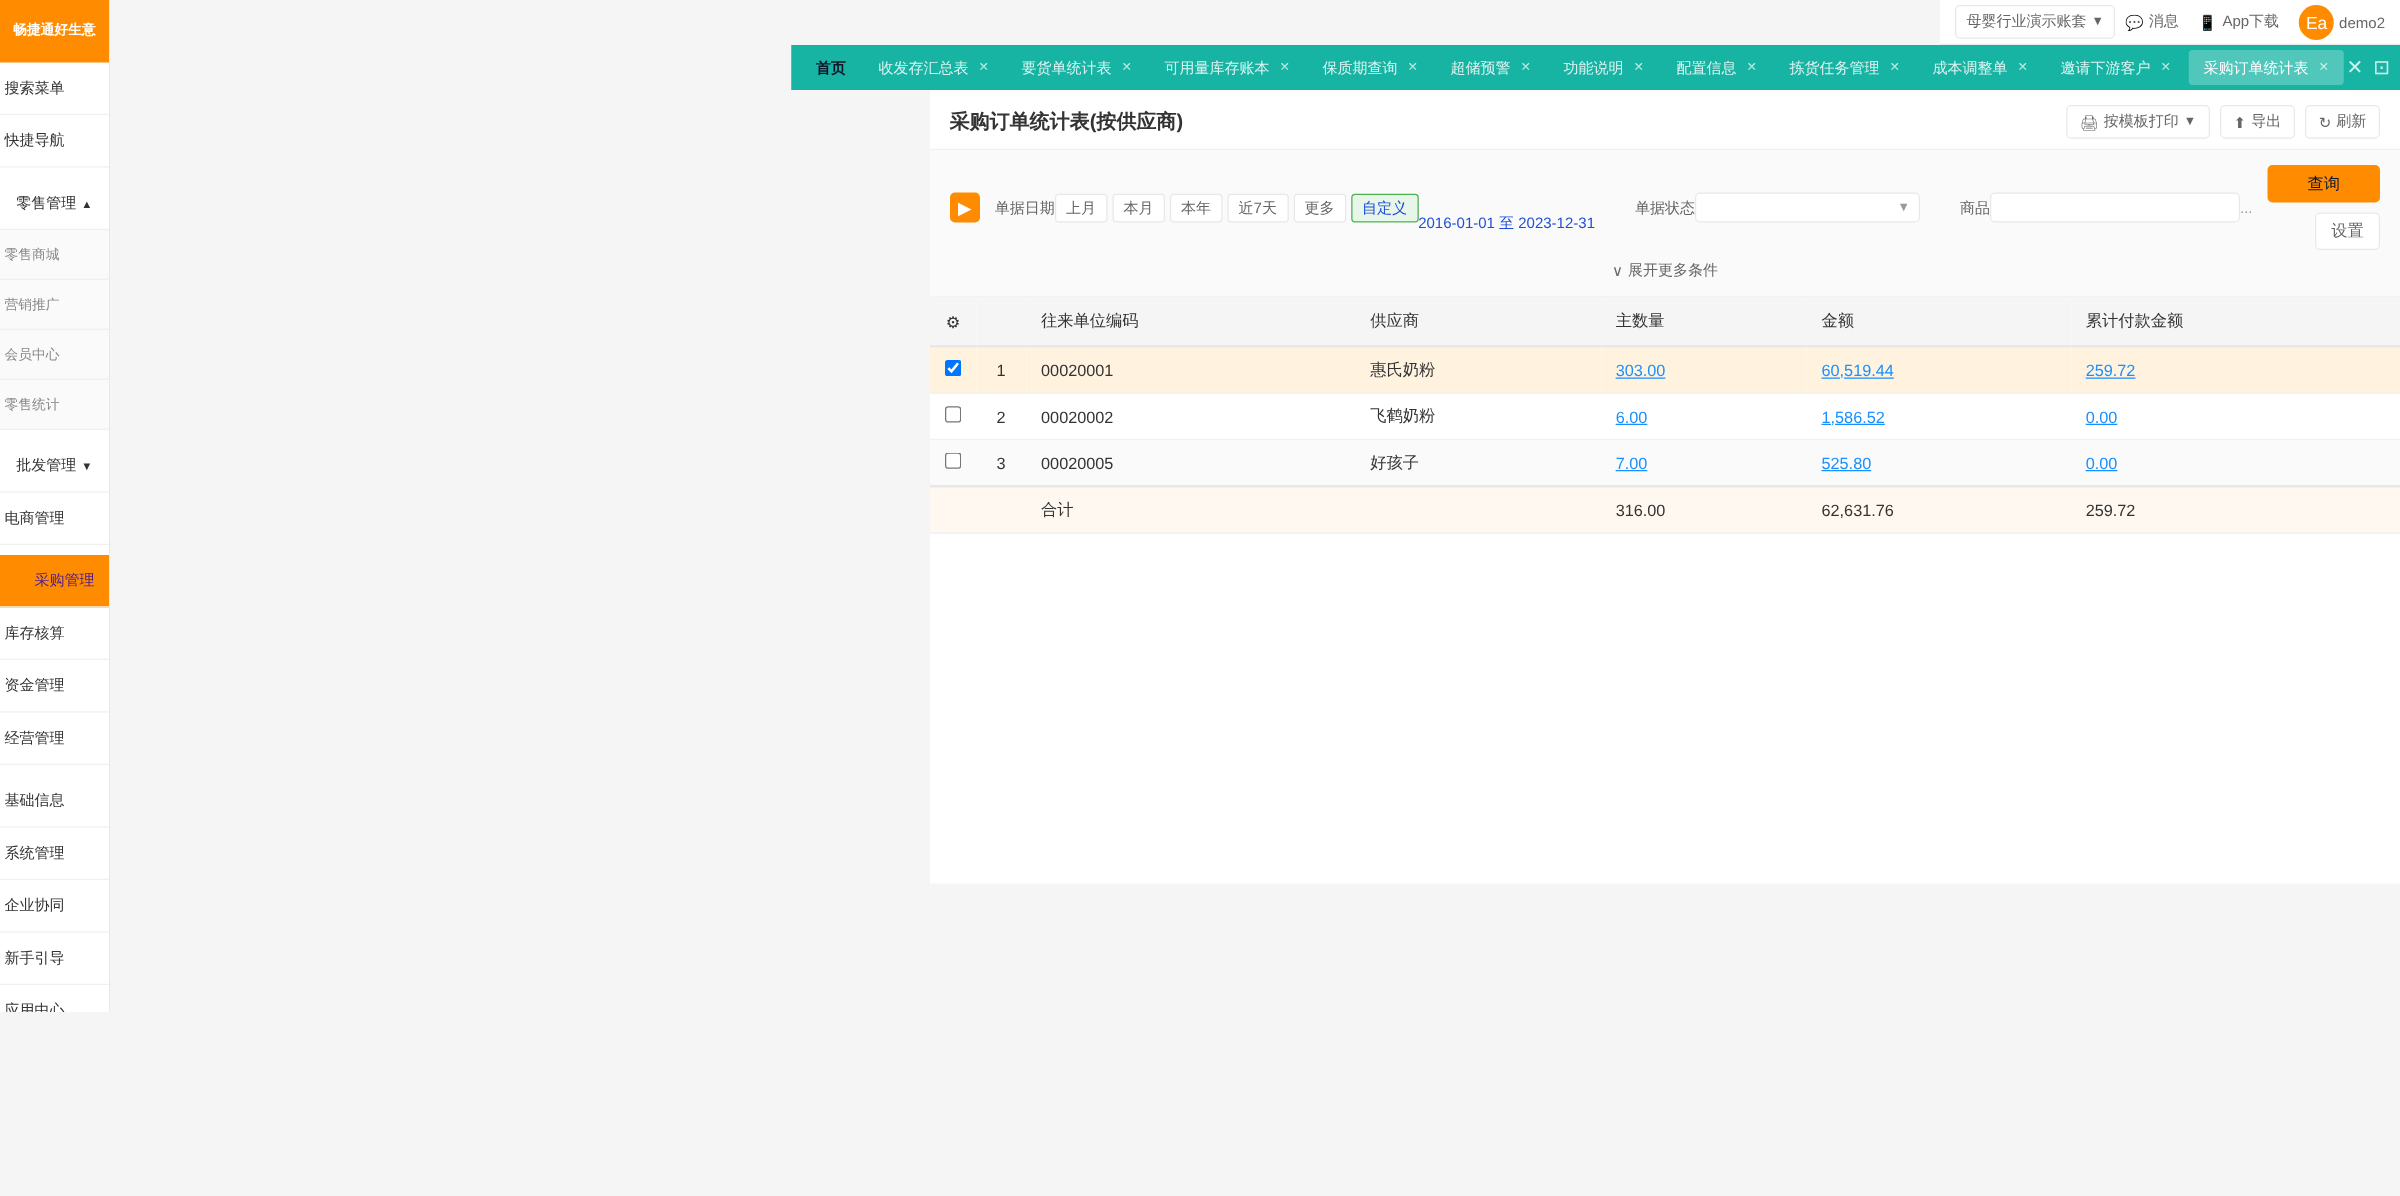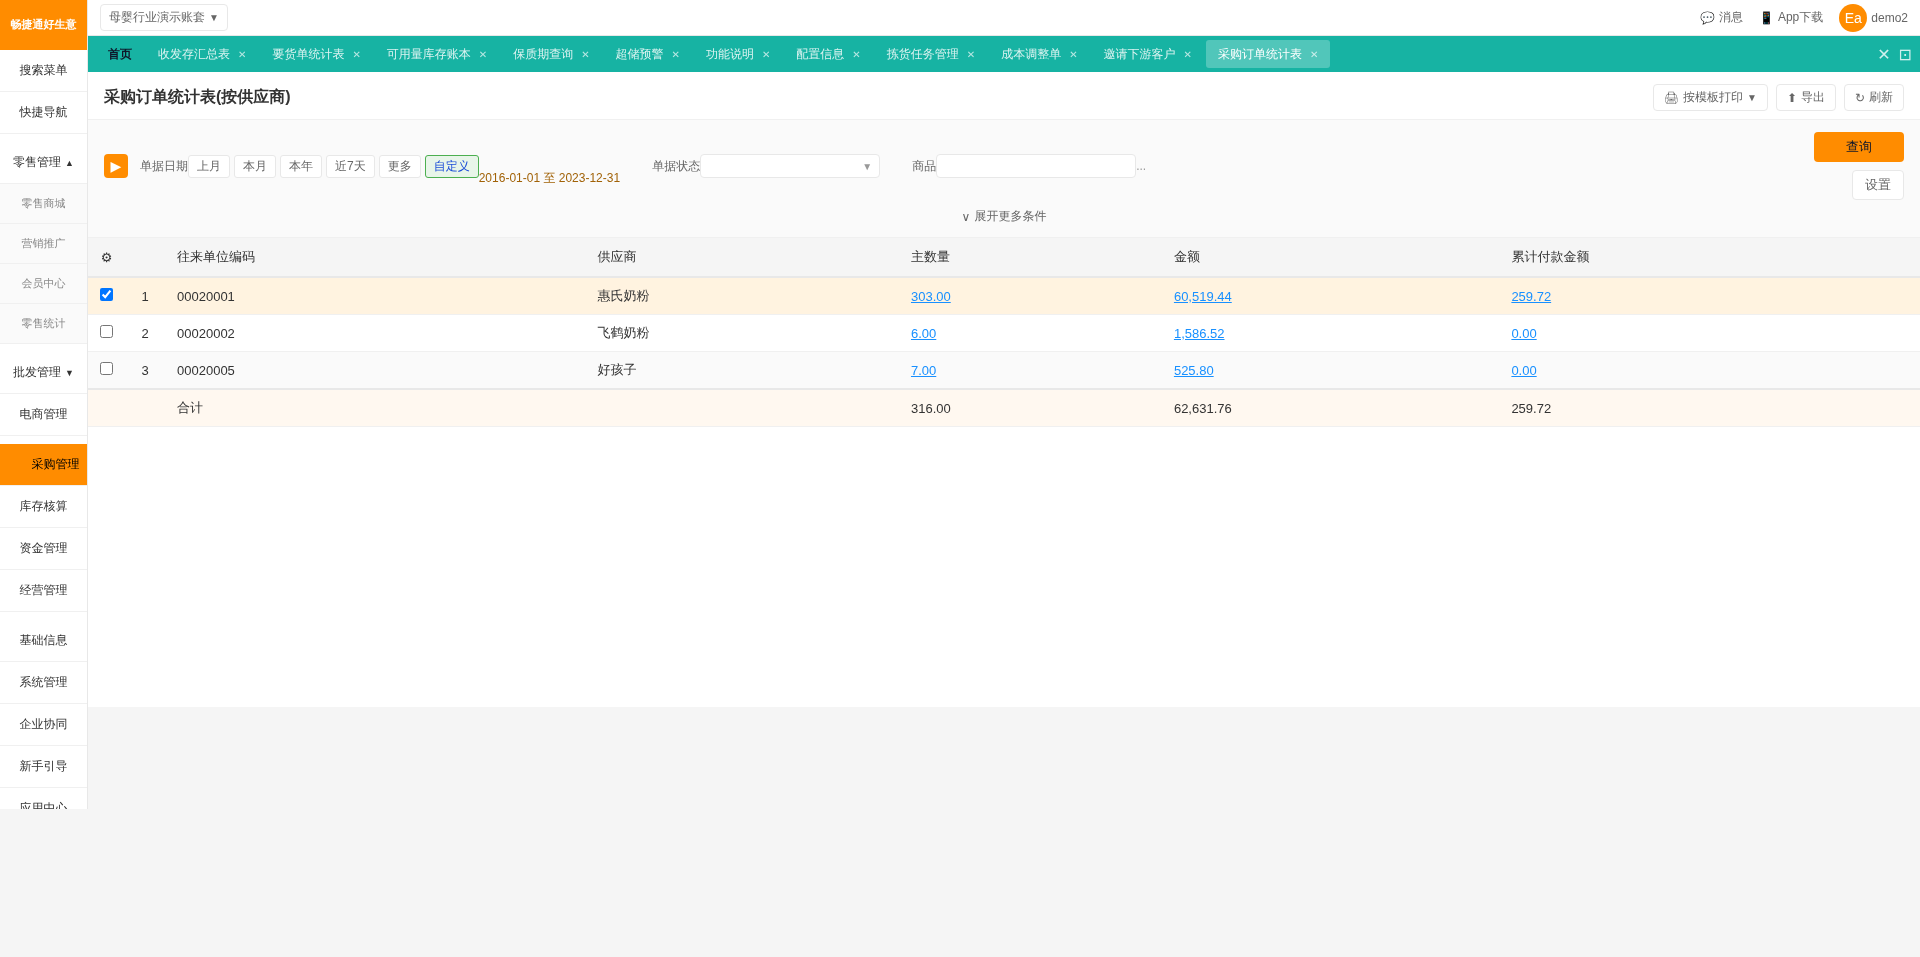--- a/index.html
+++ b/index.html
@@ -2,27 +2,27 @@
 <html><head>
   <meta charset="utf-8">
   <style>
     * { margin: 0; padding: 0; box-sizing: border-box; }
     body { font-family: 'Microsoft YaHei', Arial, sans-serif; font-size: 13px; background: #f5f5f5; width: 1920px; height: 957px; overflow: hidden; display: flex; }
 
     
     .sidebar { width: 88px; background: #fff; border-right: 1px solid #e8e8e8; display: flex; flex-direction: column; align-items: center; height: 809px; overflow-y: auto; }
     .sidebar-logo { width: 88px; height: 50px; background: #ff8c00; display: flex; align-items: center; justify-content: center; flex-shrink: 0; }
     .sidebar-logo-text { color: white; font-size: 11px; font-weight: bold; text-align: center; line-height: 1.2; }
-    .sidebar-item { width: 88px; padding: 12px 4px; text-align: center; cursor: pointer; color: #333; font-size: 12px; border-bottom: 1px solid #f0f0f0; flex-shrink: 0; }
-    .sidebar-item.active { background: #ff8c00; color: #000000; padding-left: 28px; }
+    .sidebar-item { width: 88px; padding: 12px 4px; cursor: pointer; color: #333; font-size: 12px; border-bottom: 1px solid #f0f0f0; flex-shrink: 0; }
+    .sidebar-item.active { background: #ff8c00; color: #4c1d95; padding-left: 28px; }
     .sidebar-item.has-arrow { display: flex; align-items: center; justify-content: center; gap: 4px; }
     .sidebar-divider { width: 60px; height: 1px; background: #f0f0f0; margin: 4px 0; }
 
     
-    .main { flex: 1; display: flex; flex-direction: column; height: 707px; overflow: hidden; }
+    .main { flex: 1; display: flex; flex-direction: column; height: 707px; overflow: hidden; align-items: flex-end; }
 
     
     .topbar { height: 36px; background: #fff; border-bottom: 1px solid #e8e8e8; display: flex; align-items: center; padding: 0 12px; gap: 8px; flex-shrink: 0; }
     .topbar-workspace { display: flex; align-items: center; gap: 4px; color: #666; font-size: 12px; cursor: pointer; padding: 4px 8px; border: 1px solid #e8e8e8; border-radius: 4px; }
     .topbar-right { margin-left: auto; display: flex; align-items: center; gap: 16px; }
     .topbar-icon-item { display: flex; align-items: center; gap: 4px; color: #666; font-size: 12px; cursor: pointer; }
     .user-avatar { width: 28px; height: 28px; border-radius: 50%; background: #ff8c00; display: flex; align-items: center; justify-content: center; color: white; font-size: 11px; }
 
     
     .nav-tabs { height: 36px; background: #17b3a3; display: flex; align-items: center; padding: 0 8px; gap: 2px; flex-shrink: 0; overflow-x: auto; }
@@ -46,21 +46,21 @@
 
     
     .filter-area { padding: 12px 16px; border-bottom: 1px solid #f0f0f0; flex-shrink: 0; background: #fafafa; }
     .filter-row { display: flex; align-items: center; gap: 12px; flex-wrap: wrap; }
     .filter-toggle { width: 24px; height: 24px; background: #ff8c00; border-radius: 4px; display: flex; align-items: center; justify-content: center; cursor: pointer; color: white; font-size: 14px; flex-shrink: 0; }
     .filter-group { display: flex; align-items: center; gap: 0; }
     .filter-label { font-size: 12px; color: #666; white-space: nowrap; }
     .date-options { display: flex; gap: 4px; }
     .date-option { padding: 2px 8px; border: 1px solid #e8e8e8; border-radius: 3px; cursor: pointer; font-size: 12px; color: #666; background: #fff; }
     .date-option.custom { background: #e8f5e9; border-color: #4caf50; color: #1d4ed8; }
-    .date-range { font-size: 12px; color: #a16207; margin-top: 24px; }
+    .date-range { font-size: 12px; color: #1d4ed8; margin-top: 24px; }
     .select-wrapper { position: relative; display: inline-flex; align-items: center; }
     .select-box { padding: 4px 28px 4px 8px; border: 1px solid #e8e8e8; border-radius: 4px; font-size: 12px; min-width: 180px; background: #fff; appearance: none; cursor: pointer; }
     .select-arrow { position: absolute; right: 8px; color: #999; font-size: 10px; pointer-events: none; }
     .product-input { padding: 4px 8px; border: 1px solid #e8e8e8; border-radius: 4px; font-size: 12px; width: 200px; }
     .more-btn { font-size: 12px; color: #999; cursor: pointer; }
     .filter-expand { display: flex; align-items: center; justify-content: center; padding: 8px 0 0; }
     .expand-btn { display: flex; align-items: center; gap: 4px; font-size: 12px; color: #666; cursor: pointer; }
 
     
     .btn-query { background: #ff8c00; color: #0f172a; border: none; padding: 6px 32px; border-radius: 4px; cursor: pointer; font-size: 13px; }

